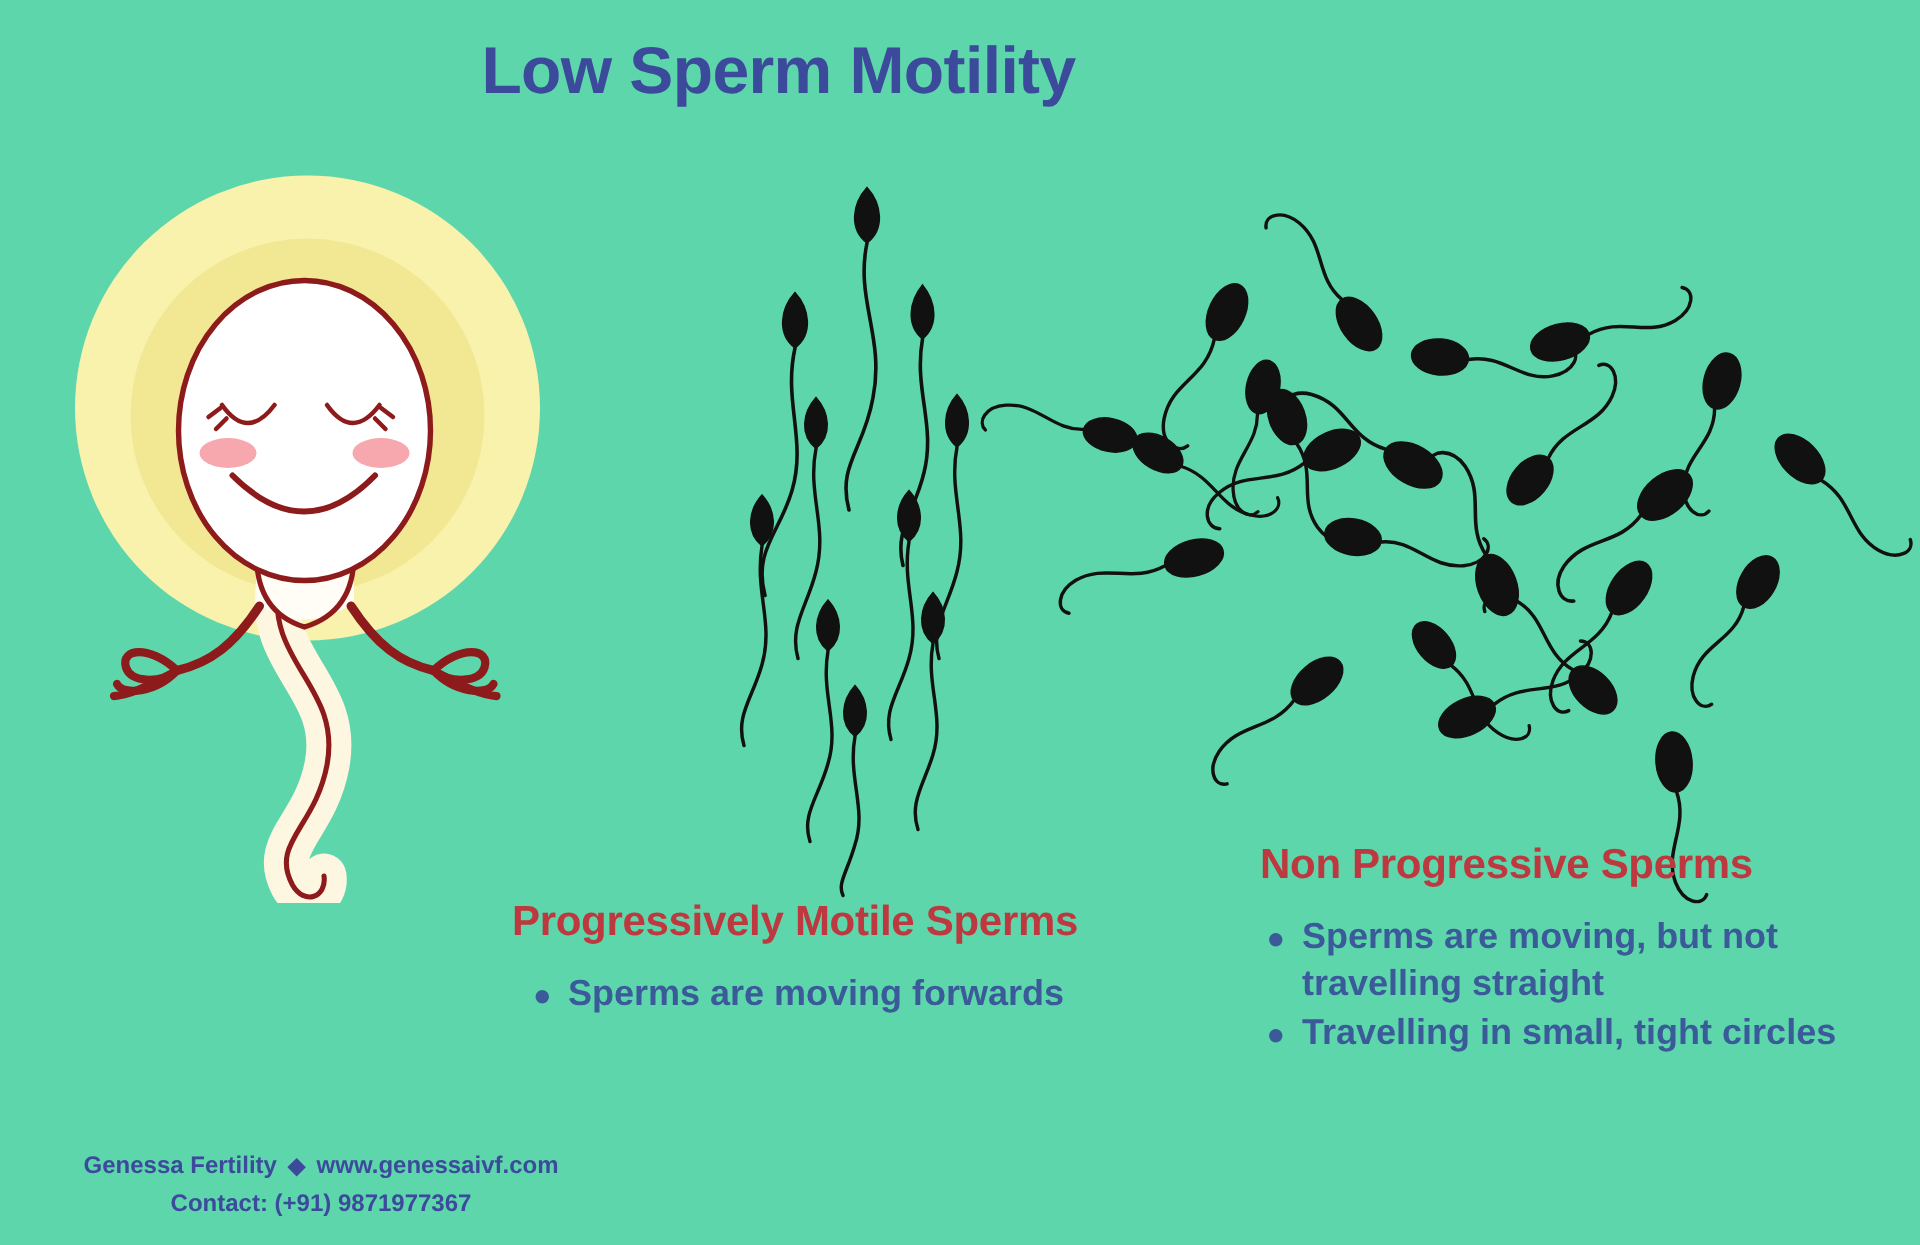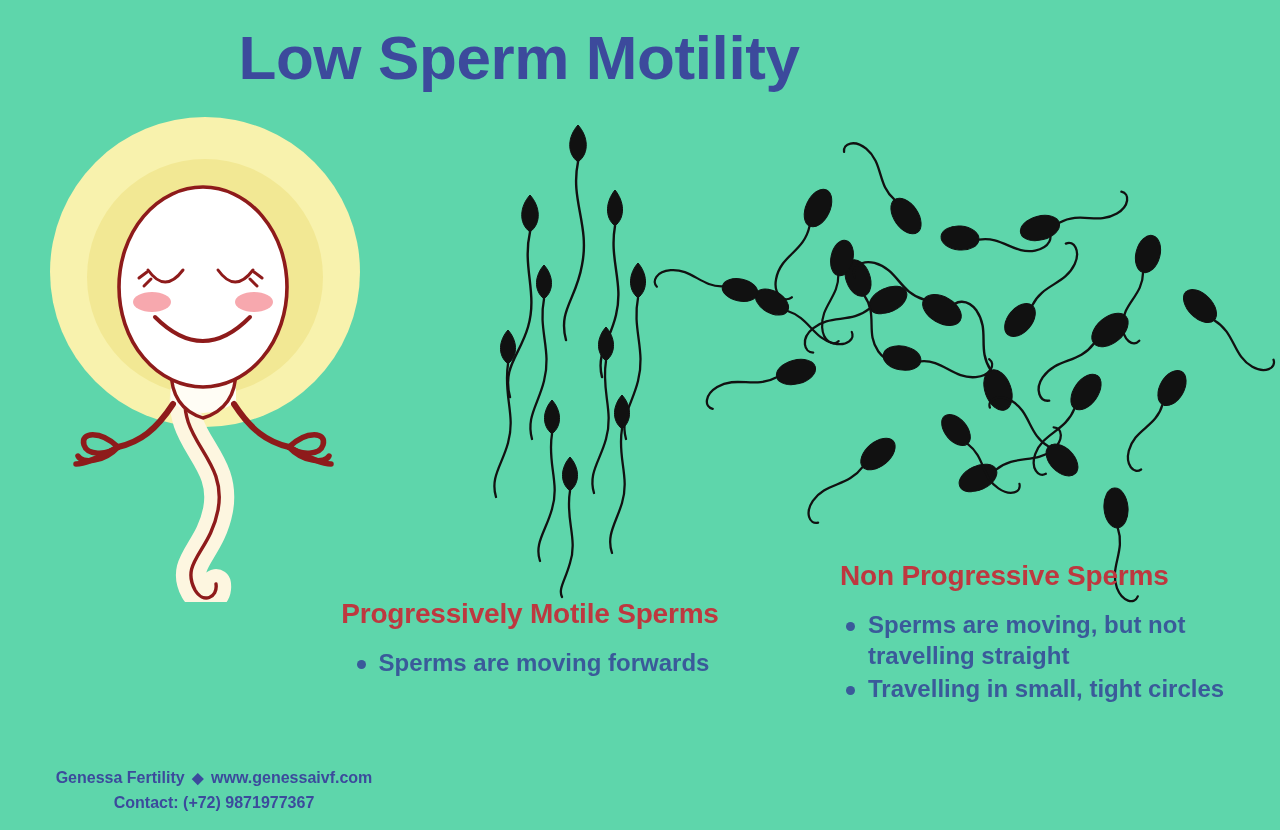--- a/index.html
+++ b/index.html
@@ -20,21 +20,21 @@
     position: absolute;
     inset: 0;
     background: #5ed6ab;
   }
   #title {
     position: absolute;
     top: 24px;
     left: 0;
     width: 1038px;
     text-align: center;
-    font-size: 62px;
+    font-size: 44px;
     font-weight: 700;
     letter-spacing: -0.4px;
     color: #3c4a9c;
     line-height: 1.1;
   }
 
   
   #mascot {
     position: absolute;
     left: 40px;
@@ -355,16 +355,16 @@
       <li>Sperms are moving forwards</li>
     </ul>
   </div>
 
   <div id="footer">
     <div>
       <span>Genessa Fertility</span>
       <span class="diamond">◆</span>
       <span>www.genessaivf.com</span>
     </div>
-    <div>Contact: (+72) 9871977367</div>
+    <div>Contact: (+91) 9871977367</div>
   </div>
 
 </div>
 
 </body></html>

